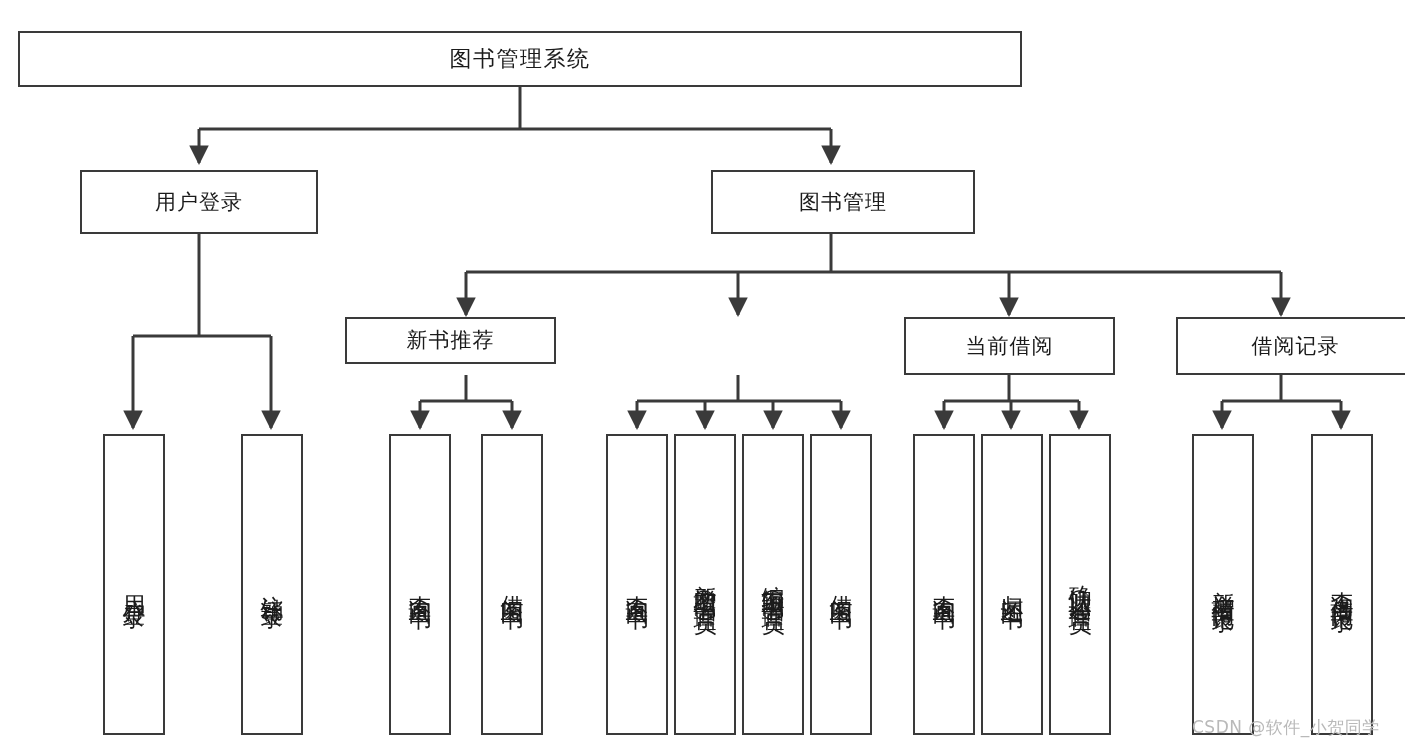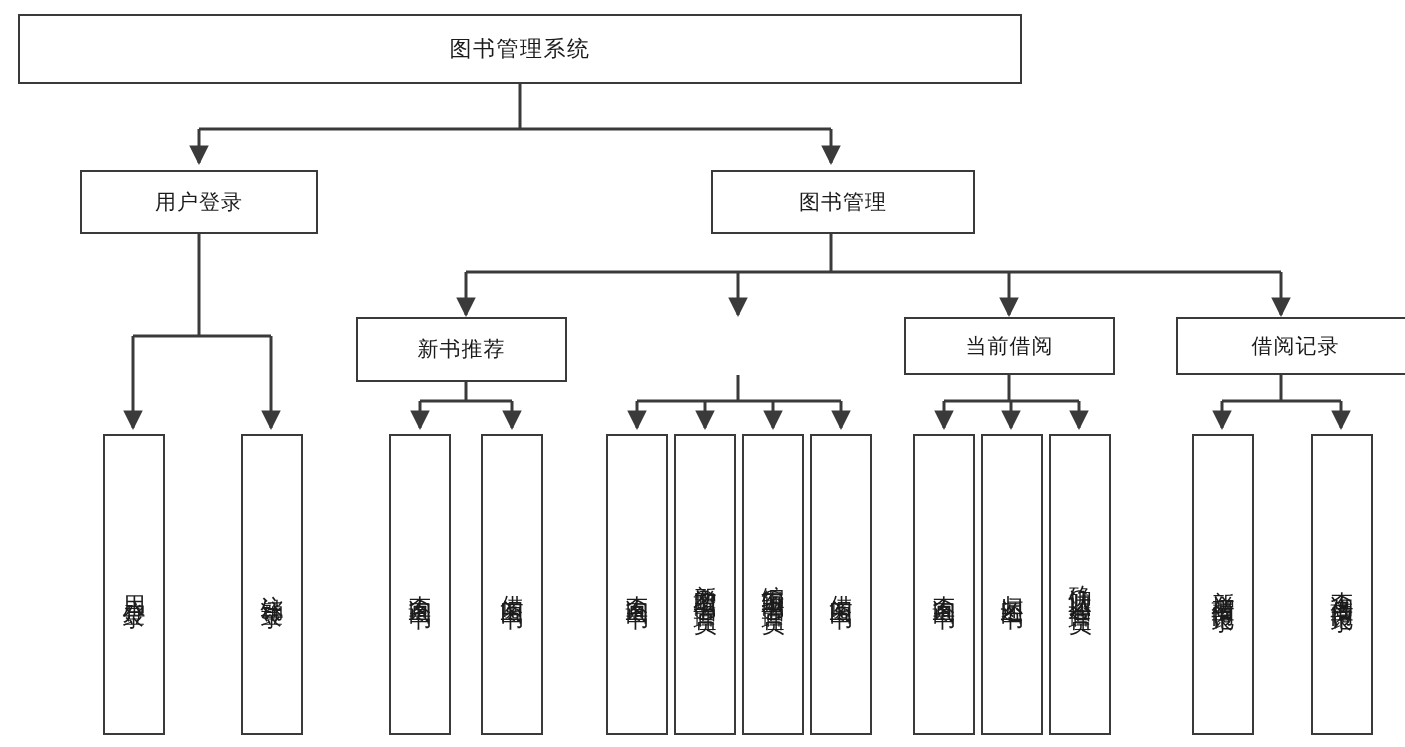--- a/index.html
+++ b/index.html
@@ -119,32 +119,32 @@
       <path d="M 1011 401 L 1011 428" marker-end="url(#arrow)"></path>
       <path d="M 1079 401 L 1079 428" marker-end="url(#arrow)"></path>
 
       <path d="M 1281 375 L 1281 401"></path>
       <path d="M 1222 401 L 1341 401"></path>
       <path d="M 1222 401 L 1222 428" marker-end="url(#arrow)"></path>
       <path d="M 1341 401 L 1341 428" marker-end="url(#arrow)"></path>
     </g>
   </svg>
 
-  <div class="node horiz root" style="left:18px; top:14px; width:1004px; height:70px;">
+  <div class="node horiz root" style="left:18px; top:31px; width:1004px; height:56px;">
     <span class="label">图书管理系统</span>
   </div>
 
   <div class="node horiz" style="left:80px; top:170px; width:238px; height:64px;">
     <span class="label">用户登录</span>
   </div>
   <div class="node horiz" style="left:711px; top:170px; width:264px; height:64px;">
     <span class="label">图书管理</span>
   </div>
 
-  <div class="node horiz" style="left:356px; top:317px; width:211px; height:65px;font-family:Liberation Serif, serif;">
+  <div class="node horiz" style="left:345px; top:317px; width:211px; height:47px;font-family:Liberation Serif, serif;">
     <span class="label">新书推荐</span>
   </div>
   <div class="node horiz" style="left:904px; top:317px; width:211px; height:58px;">
     <span class="label">当前借阅</span>
   </div>
   <div class="node horiz" style="left:1176px; top:317px; width:239px; height:58px;">
     <span class="label">借阅记录</span>
   </div>
 
   <div class="node vert" style="left:103px; top:434px; width:62px; height:301px;">
@@ -184,14 +184,15 @@
     <span class="label">确认归还（管理员）</span>
   </div>
 
   <div class="node vert" style="left:1192px; top:434px; width:62px; height:301px;">
     <span class="label">新增借阅记录</span>
   </div>
   <div class="node vert" style="left:1311px; top:434px; width:62px; height:301px;">
     <span class="label">查询借阅记录</span>
   </div>
 
+  <div class="watermark" style="left:1192px; top:716px;">CSDN @软件_小贺同学</div>
 
 </div>
 
 </body></html>

